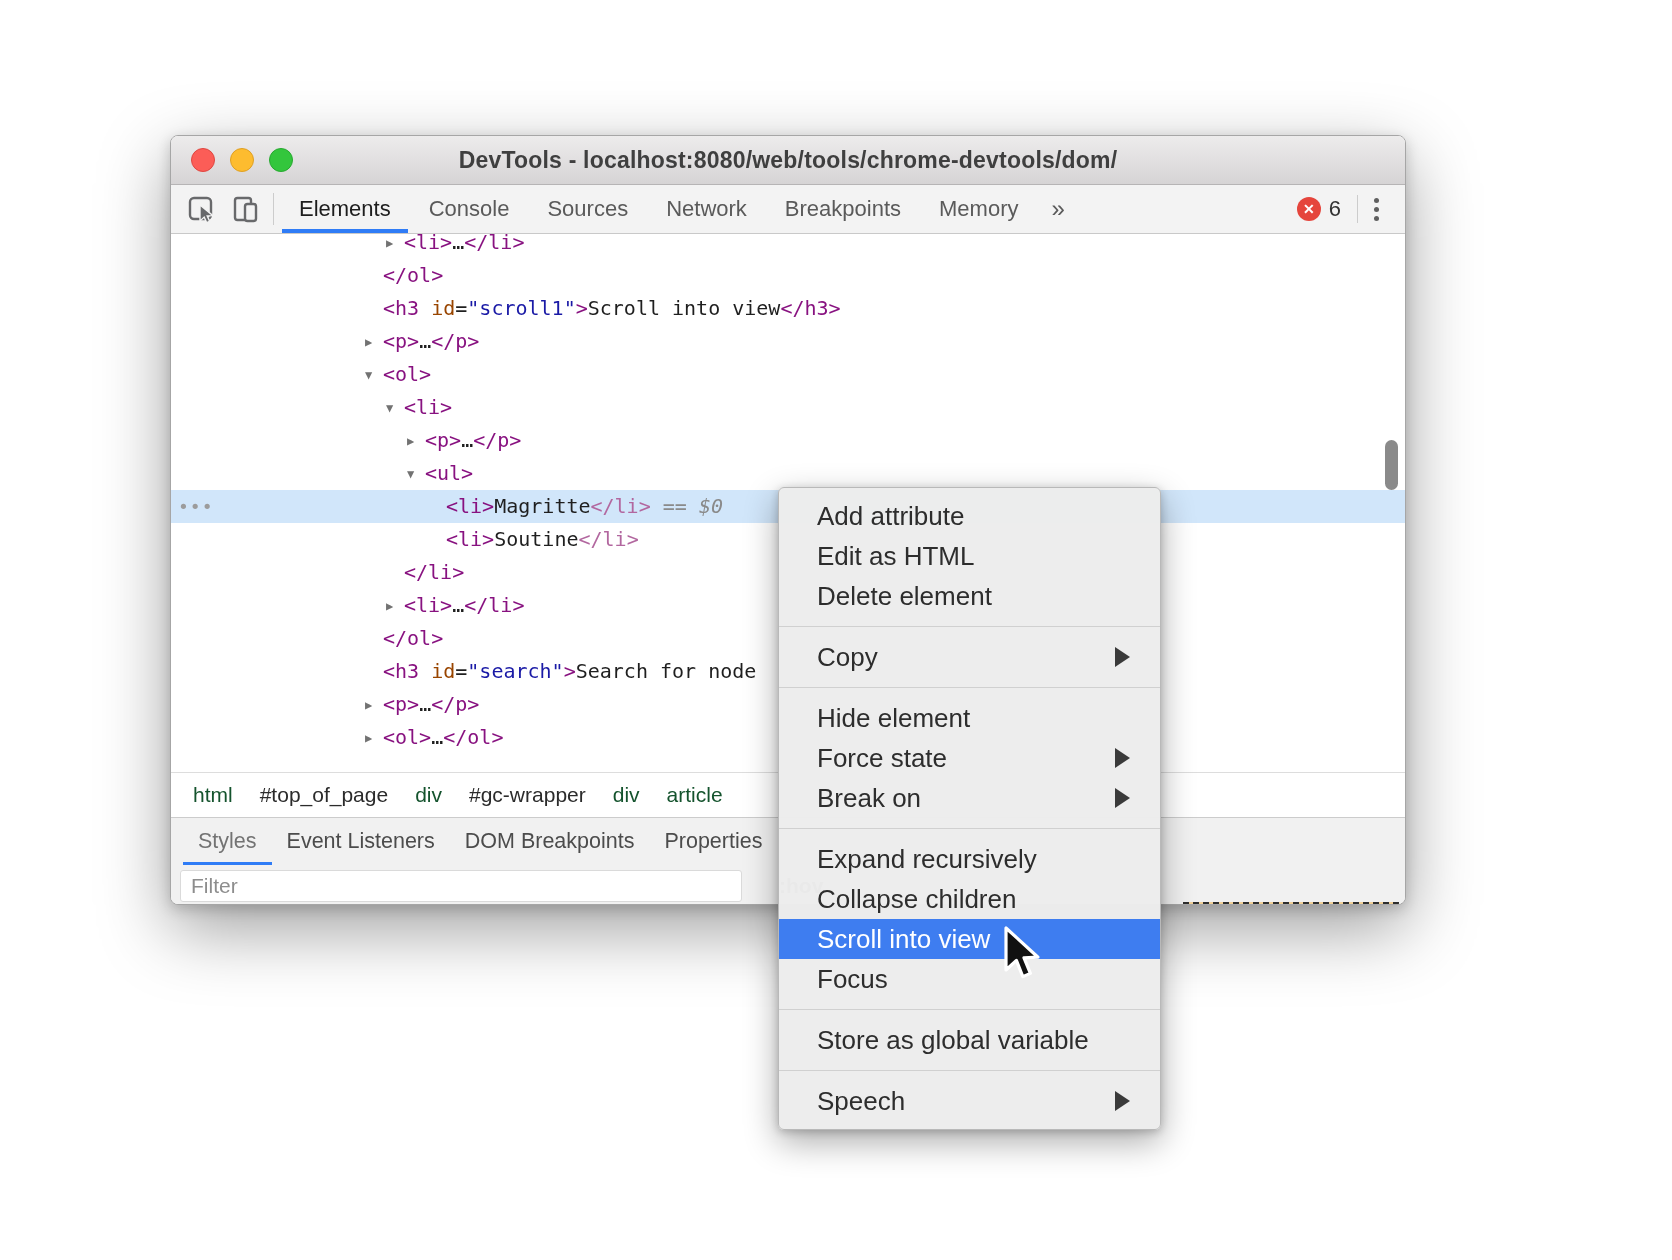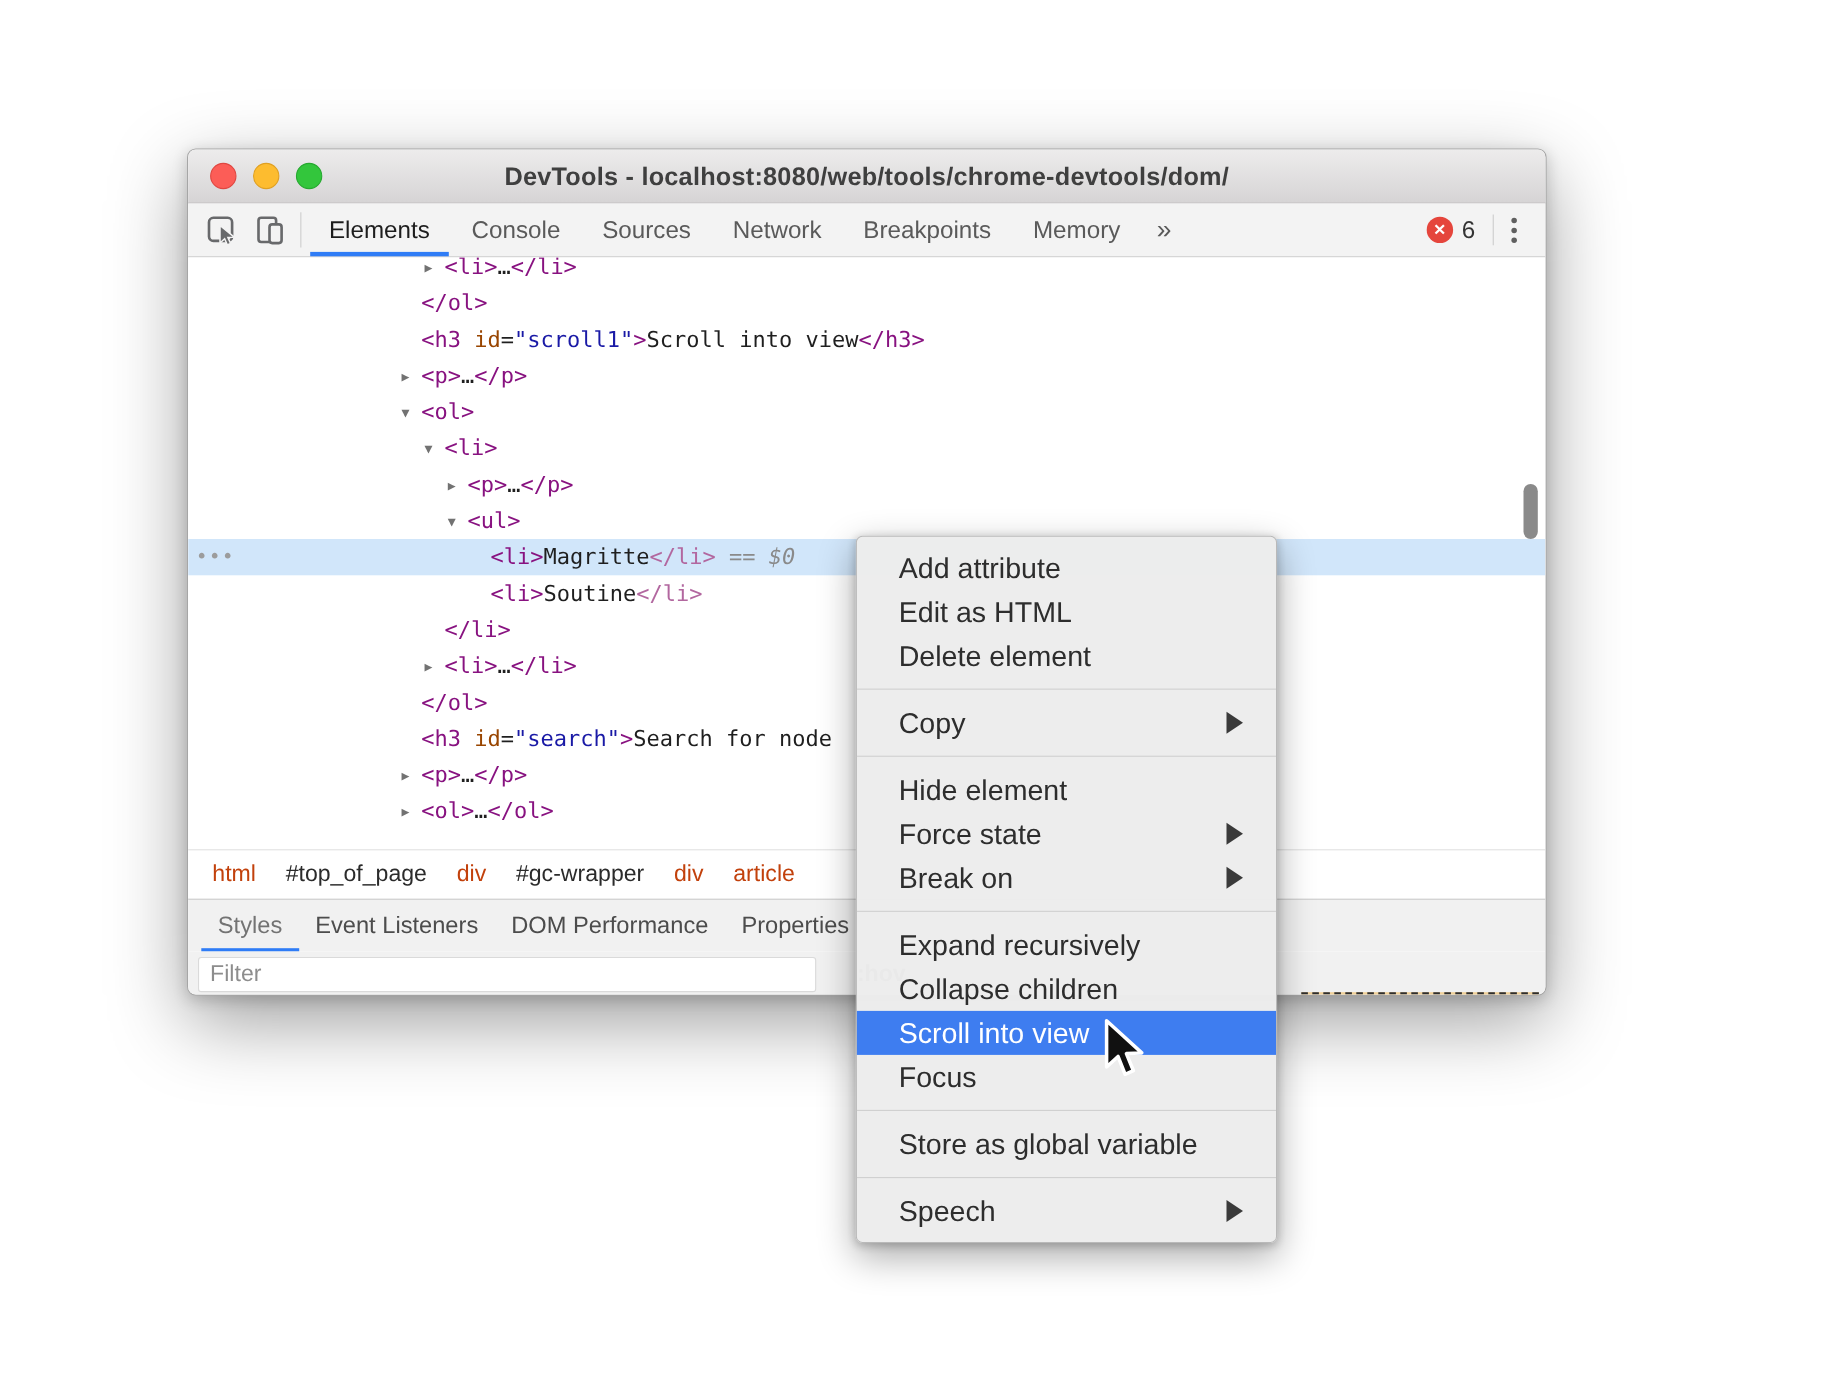--- a/index.html
+++ b/index.html
@@ -54,21 +54,21 @@
   .seg.c-val{color:#1a1aa6;}
   .seg.c-txt{color:#1f1f1f;}
   .seg.c-op{color:#8a8a8a;}
   .seg.c-var{color:#8a8a8a;font-style:italic;}
   .dots-marker{position:absolute;left:7px;top:0;color:#9c9c9c;font-size:18px;letter-spacing:1px;}
   .scroll-thumb{position:absolute;width:13px;height:50px;border-radius:7px;background:#8a8a8a;right:7px;top:206px;}
 
   
   .crumbbar{height:44px;border-top:1px solid #ddd;background:#fff;display:flex;align-items:center;
     padding-left:22px;gap:27px;font-size:21px;}
-  .crumb.tag{color:#c2410c;}
+  .crumb.tag{color:#14532d;}
   .crumb.id{color:#2b2b2b;}
 
   
   .sidetabs{height:47px;background:#f1f1f1;border-top:1px solid #ccc;display:flex;align-items:stretch;padding-left:12px;}
   .stab{display:flex;align-items:center;padding:0 15px;font-size:21.5px;color:#4c4c4c;position:relative;}
   .stab.selected{color:#737373;}
   .stab.selected::after{content:"";position:absolute;left:0;right:0;bottom:0;height:3px;background:#2f7cf6;}
 
   
   .filterrow{height:45px;background:#f1f1f1;position:relative;}
@@ -172,21 +172,21 @@
       <span class="crumb id">#top_of_page</span>
       <span class="crumb tag">div</span>
       <span class="crumb id">#gc-wrapper</span>
       <span class="crumb tag">div</span>
       <span class="crumb tag">article</span>
     </div>
 
   <div class="sidetabs" id="side-tabs">
       <div class="stab selected">Styles</div>
       <div class="stab">Event Listeners</div>
-      <div class="stab">DOM Performance</div>
+      <div class="stab">DOM Breakpoints</div>
       <div class="stab">Properties</div>
     </div>
 
   <div class="filterrow">
     <input class="filter-input" placeholder="Filter" style="">
     <span class="pseudo">:hov</span>
 
     <span class="dashed-strip"></span>
   </div>
 </div>

